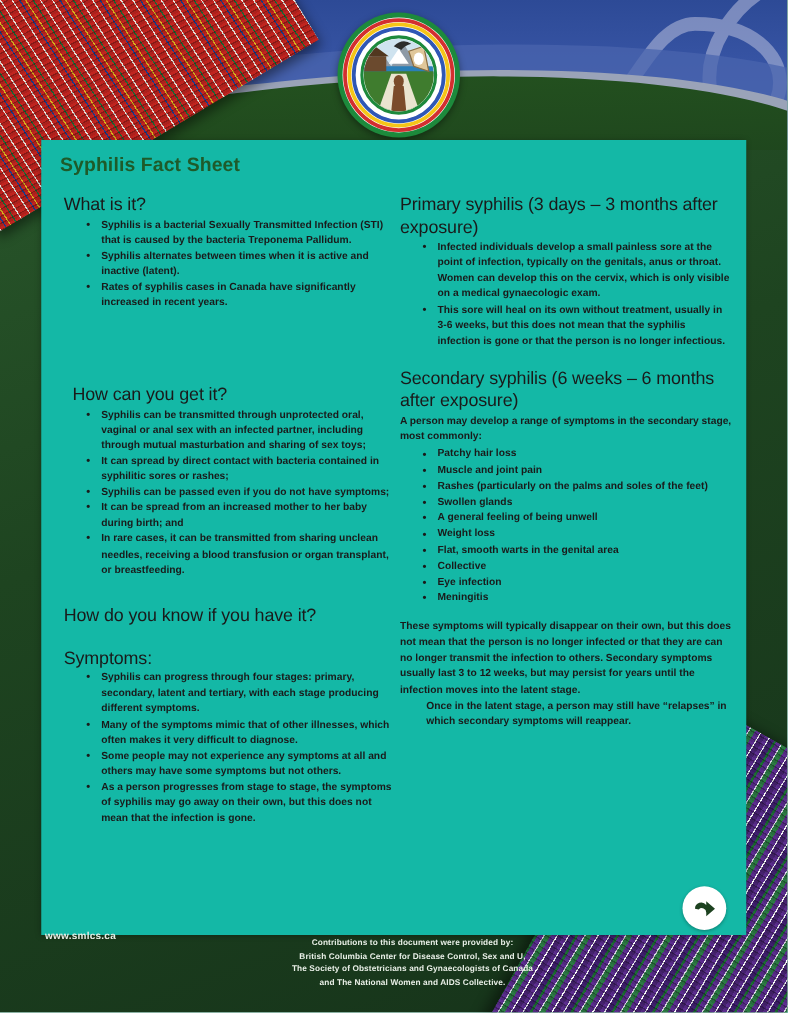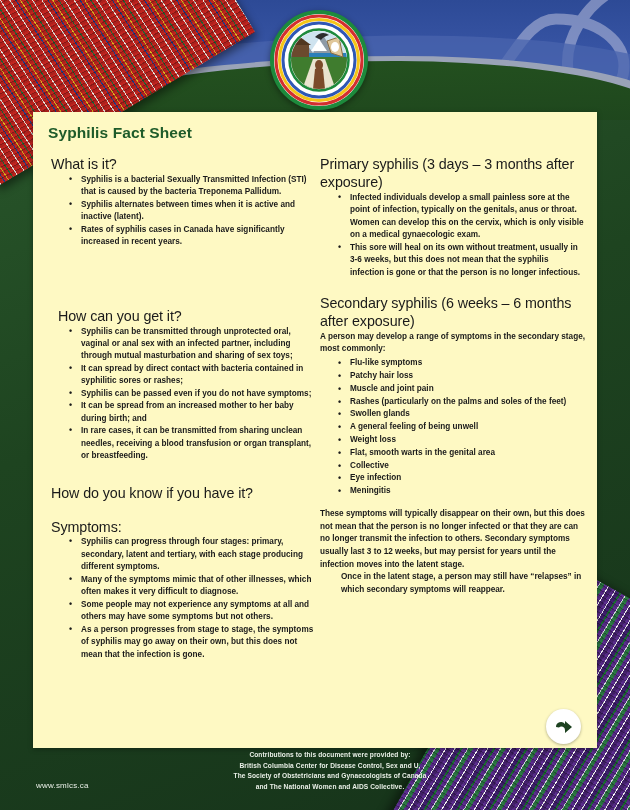--- a/index.html
+++ b/index.html
@@ -125,21 +125,21 @@
     left: 269px; top: 9px;
     width: 100px; height: 102px;
     filter: drop-shadow(0 2px 3px rgba(0,0,0,.4));
   }
 
   
   .panel {
     position: absolute;
     left: 33px; top: 112px;
     width: 564px; height: 636px;
-    background: #fef9c3;
+    background: #14b8a6;
     box-shadow: 0 1px 5px rgba(0,0,0,.35);
     box-sizing: border-box;
     padding: 10px 12px 6px 13px;
   }
   .panel-title {
     color: #1e5b2a;
     font-size: 15.5px;
     font-weight: bold;
     letter-spacing: .1px;
     margin: 2px 0 14px 2px;
@@ -206,24 +206,24 @@
     display: flex;
     align-items: center;
     justify-content: center;
     box-shadow: 0 1px 3px rgba(0,0,0,.3);
     cursor: pointer;
   }
 
   
   .footer-url {
     position: absolute;
-    left: 36px; top: 781px;
+    left: 36px; top: 744px;
     color: #e9efe7;
     font-size: 8px;
-    font-weight: normal;
+    font-weight: bold;
     letter-spacing: .2px;
   }
   .footer-credits {
     position: absolute;
     left: 165px; top: 750px;
     width: 330px;
     text-align: center;
     color: #e9efe7;
     font-size: 6.6px;
     font-weight: bold;
@@ -327,21 +327,20 @@
           <li>Infected individuals develop a small painless sore at the point of infection, typically on the genitals, anus or throat. Women can develop this on the cervix, which is only visible on a medical gynaecologic exam.</li>
           <li>This sore will heal on its own without treatment, usually in 3-6 weeks, but this does not mean that the syphilis infection is gone or that the person is no longer infectious.</li>
         </ul>
 
         <div class="gap-m"></div>
 
         <h2 class="sec">Secondary syphilis (6 weeks – 6 months</h2>
         <h2 class="sec">after exposure)</h2>
         <p class="body">A person may develop a range of symptoms in the secondary stage, most commonly:</p>
         <ul class="bullets tight">
-          <li>Flu-like symptoms</li>
           <li>Patchy hair loss</li>
           <li>Muscle and joint pain</li>
           <li>Rashes (particularly on the palms and soles of the feet)</li>
           <li>Swollen glands</li>
           <li>A general feeling of being unwell</li>
           <li>Weight loss</li>
           <li>Flat, smooth warts in the genital area</li>
           <li>Collective</li>
           <li>Eye infection</li>
           <li>Meningitis</li>

